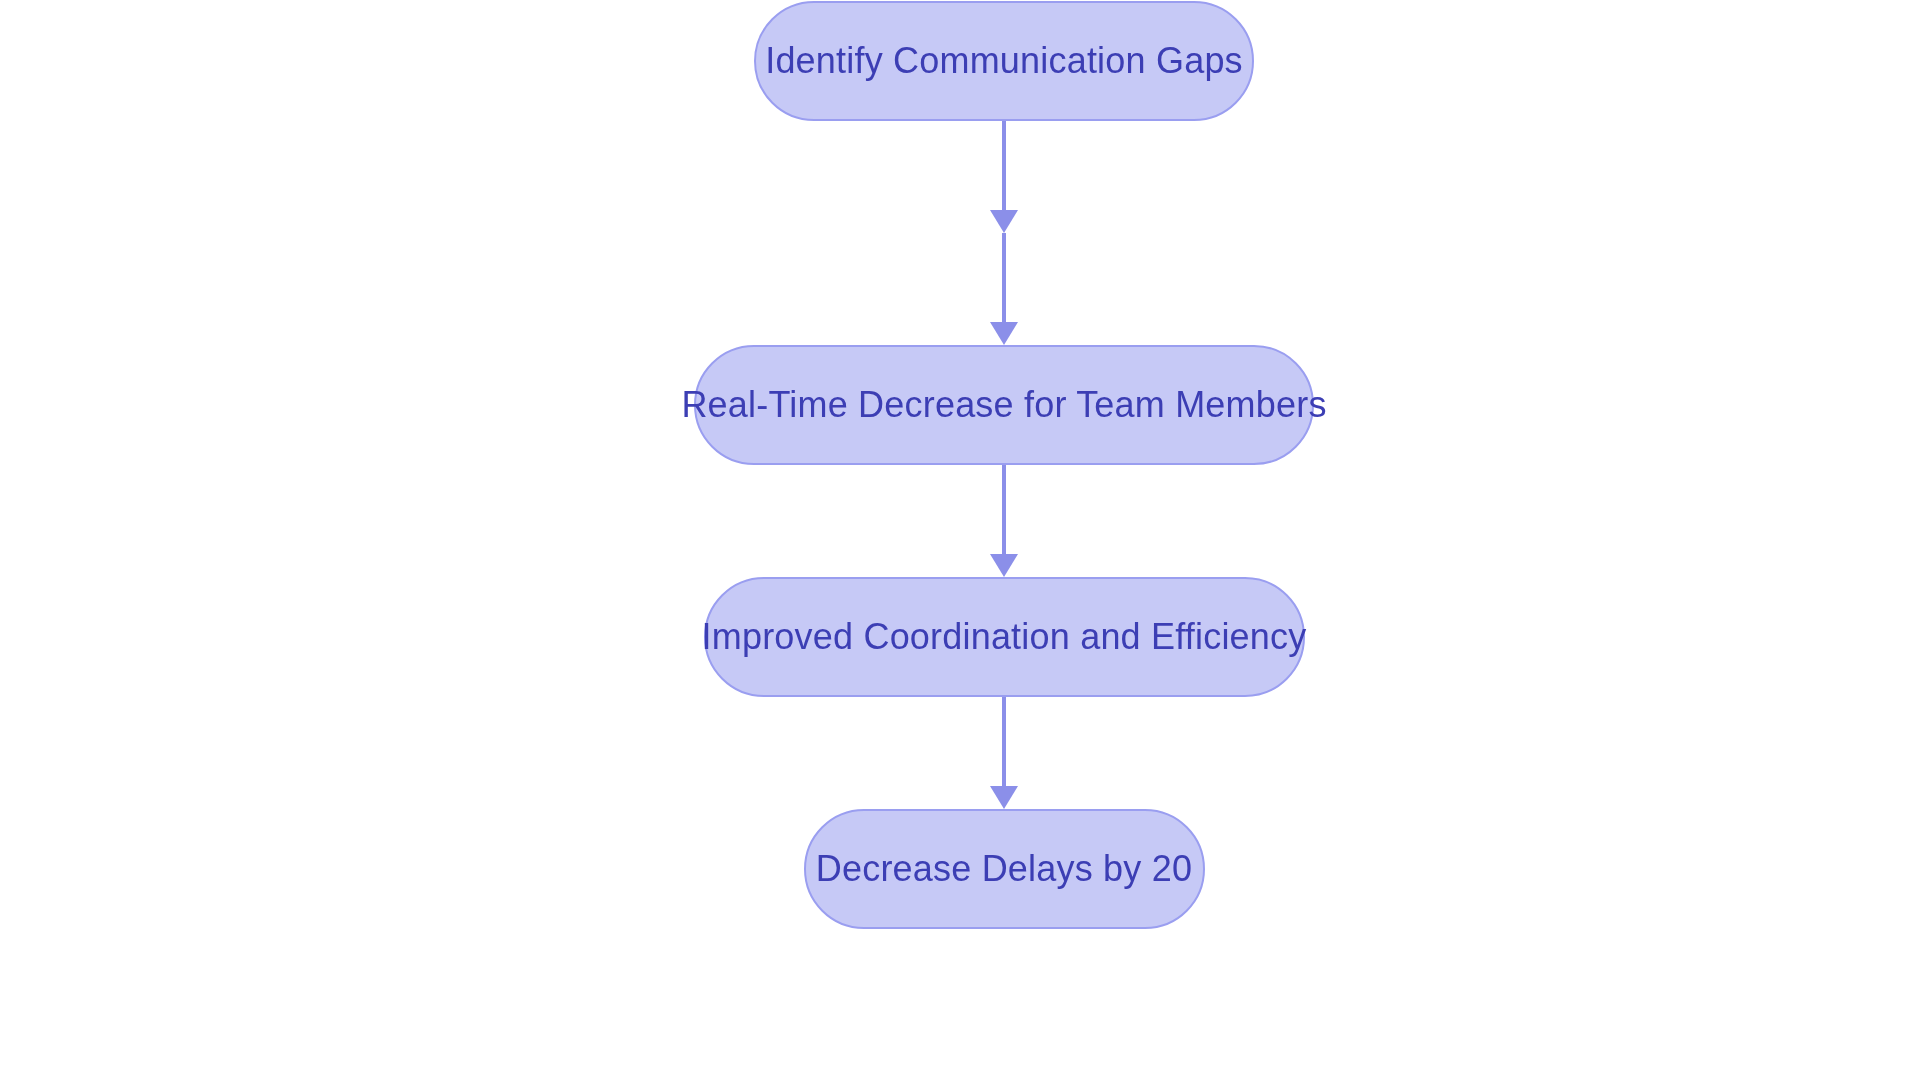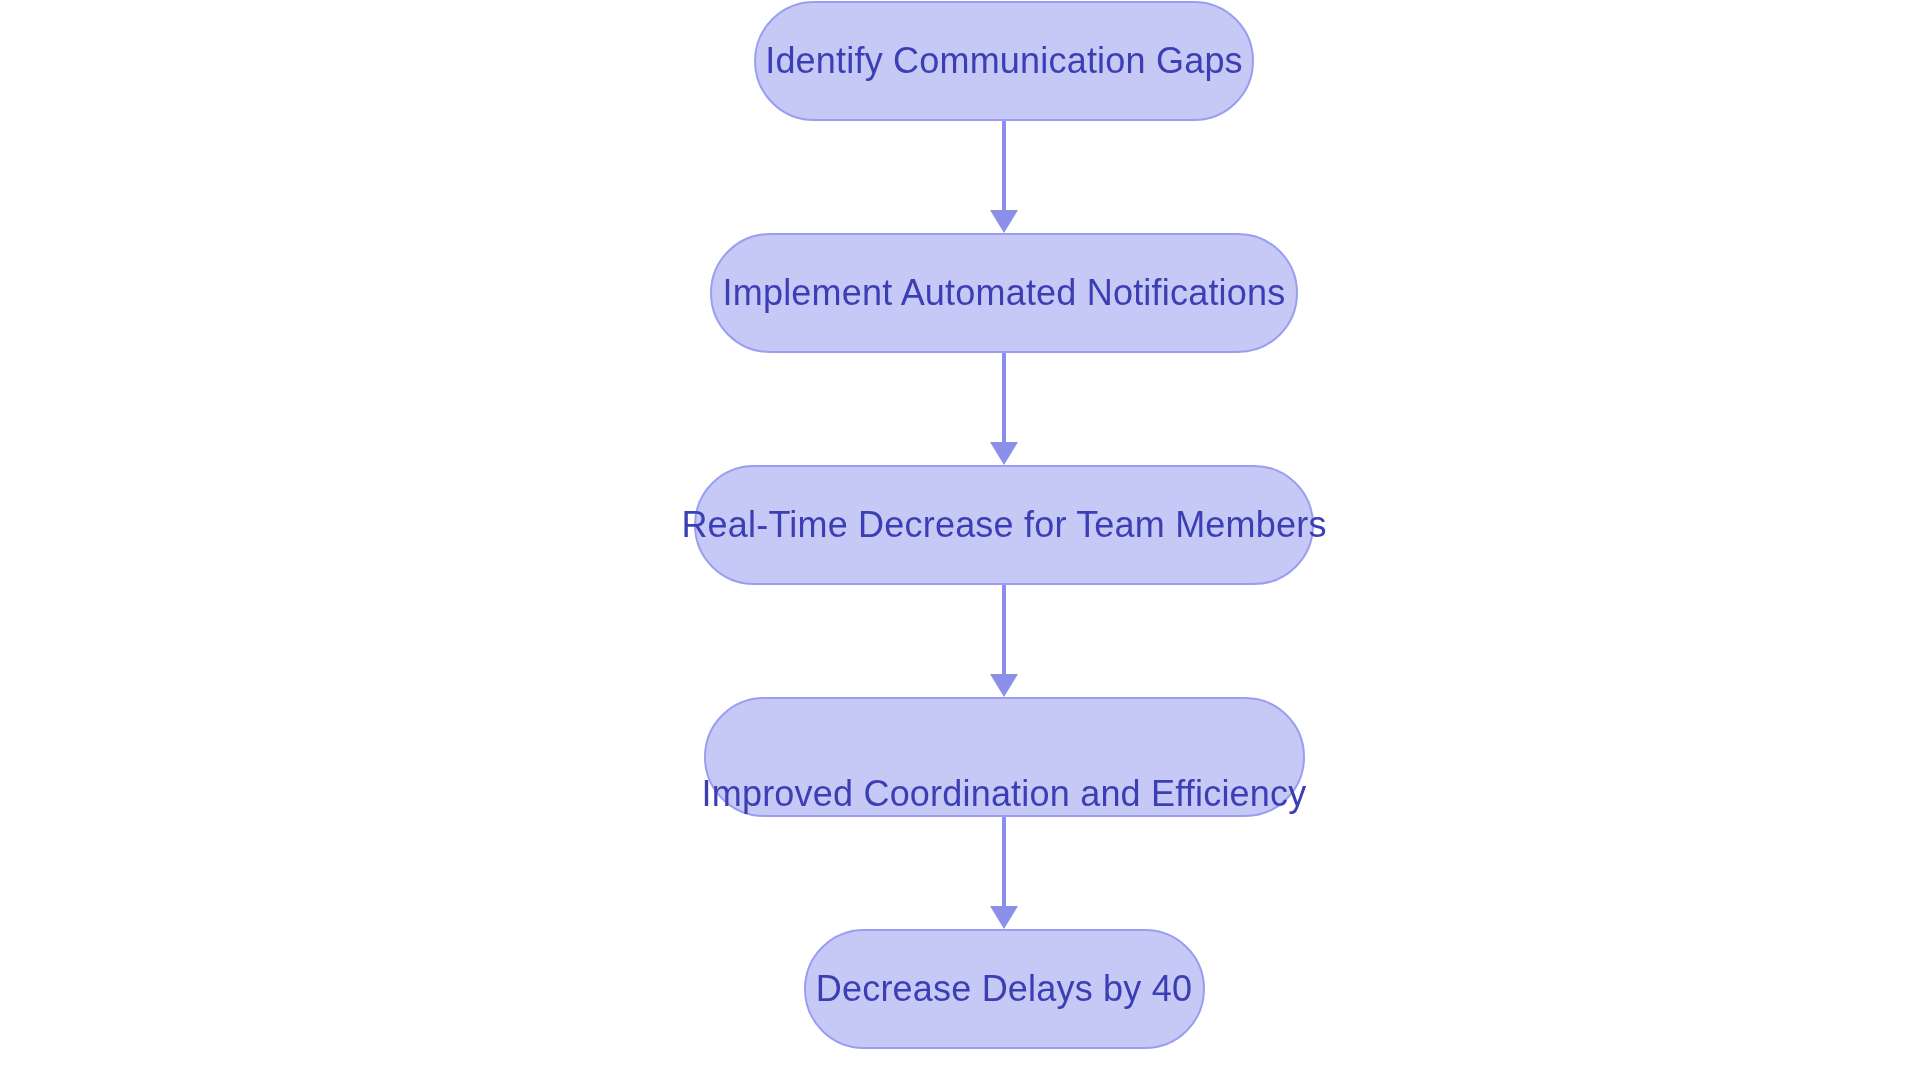--- a/index.html
+++ b/index.html
@@ -39,21 +39,21 @@
   .flow-node .node-label {
     font-size: 36px;
     font-weight: 500;
     color: var(--text);
     letter-spacing: 0.2px;
     white-space: nowrap;
   }
   .w1 { width: 500px; }
   .w2 { width: 588px; }
   .w3 { width: 620px; }
-  .w4 { width: 601px; align-items: flex-end; }
+  .w4 { width: 601px; }
   .w5 { width: 401px; }
   .flow-arrow {
     height: 112px;
     flex: 0 0 auto;
     display: flex;
     flex-direction: column;
     align-items: center;
   }
   .flow-arrow .shaft {
     width: 4px;
@@ -75,23 +75,20 @@
 
   <div class="flow-node w1">
     <span class="node-label">Identify Communication Gaps</span>
   </div>
 
   <div class="flow-arrow">
     <div class="shaft"></div>
     <div class="head"></div>
   </div>
 
-  <div class="flow-node w2">
-    <span class="node-label">Implement Automated Notifications</span>
-  </div>
 
   <div class="flow-arrow">
     <div class="shaft"></div>
     <div class="head"></div>
   </div>
 
   <div class="flow-node w3">
     <span class="node-label">Real-Time Decrease for Team Members</span>
   </div>
 
@@ -103,16 +100,16 @@
   <div class="flow-node w4">
     <span class="node-label">Improved Coordination and Efficiency</span>
   </div>
 
   <div class="flow-arrow">
     <div class="shaft"></div>
     <div class="head"></div>
   </div>
 
   <div class="flow-node w5">
-    <span class="node-label">Decrease Delays by 40</span>
+    <span class="node-label">Decrease Delays by 20</span>
   </div>
 
 </div>
 
 </body></html>

